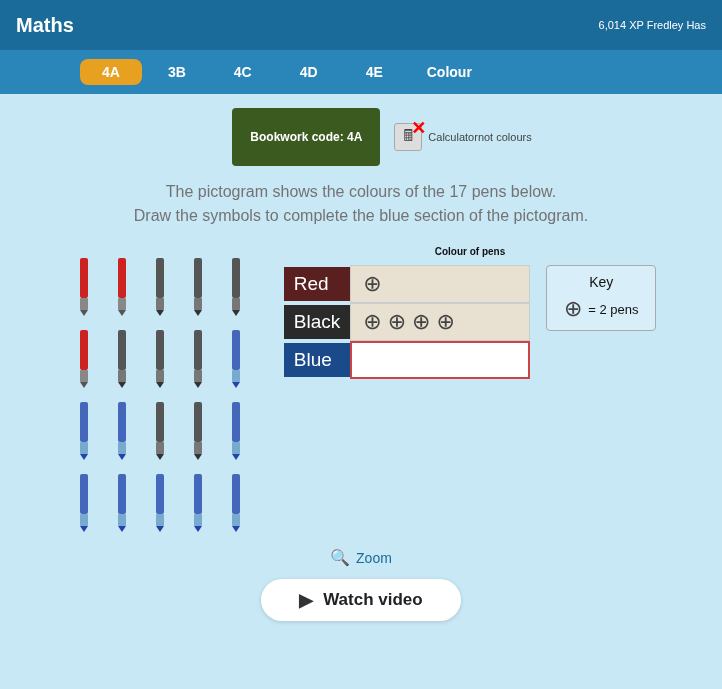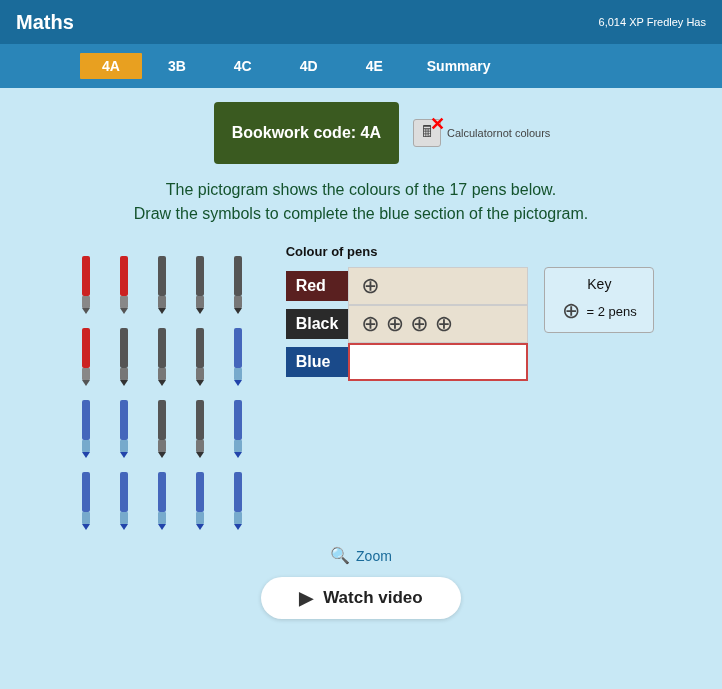--- a/index.html
+++ b/index.html
@@ -10,21 +10,21 @@
       min-height: 689px;
       overflow: hidden;
     }
     
     .header {
       background: #1a6b9a;
       display: flex;
       align-items: center;
       justify-content: space-between;
       padding: 6px 16px;
-      height: 44px;
+      height: 50px;
     }
     .header-title {
       color: white;
       font-size: 20px;
       font-weight: bold;
     }
     .header-info {
       color: white;
       font-size: 11px;
     }
@@ -32,21 +32,21 @@
     .tab-bar {
       background: #2a85b8;
       display: flex;
       align-items: center;
       padding: 6px 80px;
       gap: 4px;
       height: 44px;
     }
     .tab {
       padding: 5px 22px;
-      border-radius: 1px;
+      border-radius: 8px;
       font-size: 14px;
       font-weight: bold;
       cursor: pointer;
       color: white;
       background: transparent;
       border: none;
     }
     .tab.active {
       background: #e8a020;
       color: white;
@@ -64,21 +64,21 @@
     .bookwork-row {
       display: flex;
       align-items: center;
       justify-content: center;
       gap: 14px;
       margin-bottom: 14px;
     }
     .bookwork-badge {
       background: #3a5a20;
       color: white;
-      font-size: 16px;
+      font-size: 12px;
       font-weight: bold;
       padding: 22px 18px;
       border-radius: 4px;
       margin-left: 42px;
     }
     .calculator-box {
       display: flex;
       align-items: center;
       gap: 6px;
       font-size: 12px;
@@ -114,21 +114,21 @@
       flex-direction: row;
       font-size: 11px;
       color: #444;
       line-height: 1.3;
       justify-content: space-between;
     }
     
     .instruction {
       text-align: center;
       font-size: 16px;
-      color: #14532d;
+      color: #737373;
       margin-bottom: 18px;
       line-height: 1.5;
     }
     
     .content-area {
       display: flex;
       align-items: flex-start;
       justify-content: center;
       gap: 30px;
       margin-bottom: 16px;
@@ -145,40 +145,41 @@
       display: flex;
       justify-content: center;
       align-items: flex-end;
     }
     
     .pen-svg {
       width: 18px;
       height: 60px;
     }
     .colour-title {
+      text-align: center;
       font-weight: bold;
-      font-size: 13px;
+      font-size: 10px;
       color: #111;
       margin-bottom: 4px;
     }
     .pictogram-table-wrap {
       display: flex;
       gap: 16px;
       align-items: flex-start;
     }
     .pictogram-table {
       border-collapse: collapse;
     }
     .pictogram-table td {
       padding: 0;
     }
     .colour-label {
       color: white;
-      font-weight: bold;
-      font-size: 16px;
+      font-weight: normal;
+      font-size: 19px;
       padding: 6px 10px;
       min-width: 56px;
     }
     .red-label { background: #5a2020; }
     .black-label { background: #2a2a2a; }
     .blue-label { background: #1a4a8a; }
     .symbol-cell {
       background: #e8e0d0;
       padding: 4px 12px;
       min-width: 180px;
@@ -260,21 +261,21 @@
   <span class="header-title">Maths</span>
   <span class="header-info">6,014 XP  Fredley Has</span>
 </div>
 
 <div class="tab-bar">
   <button class="tab active">4A</button>
   <button class="tab">3B</button>
   <button class="tab">4C</button>
   <button class="tab">4D</button>
   <button class="tab">4E</button>
-  <button class="tab tab-summary">Summary</button>
+  <button class="tab tab-summary">Colour</button>
 </div>
 
 <div class="main">
 
   <div class="bookwork-row">
     <div class="bookwork-badge">Bookwork code: 4A</div>
     <div class="calculator-box">
       <div class="calc-icon-wrap">
         <div class="calc-icon">🖩</div>
         <span class="calc-cross">✕</span>

